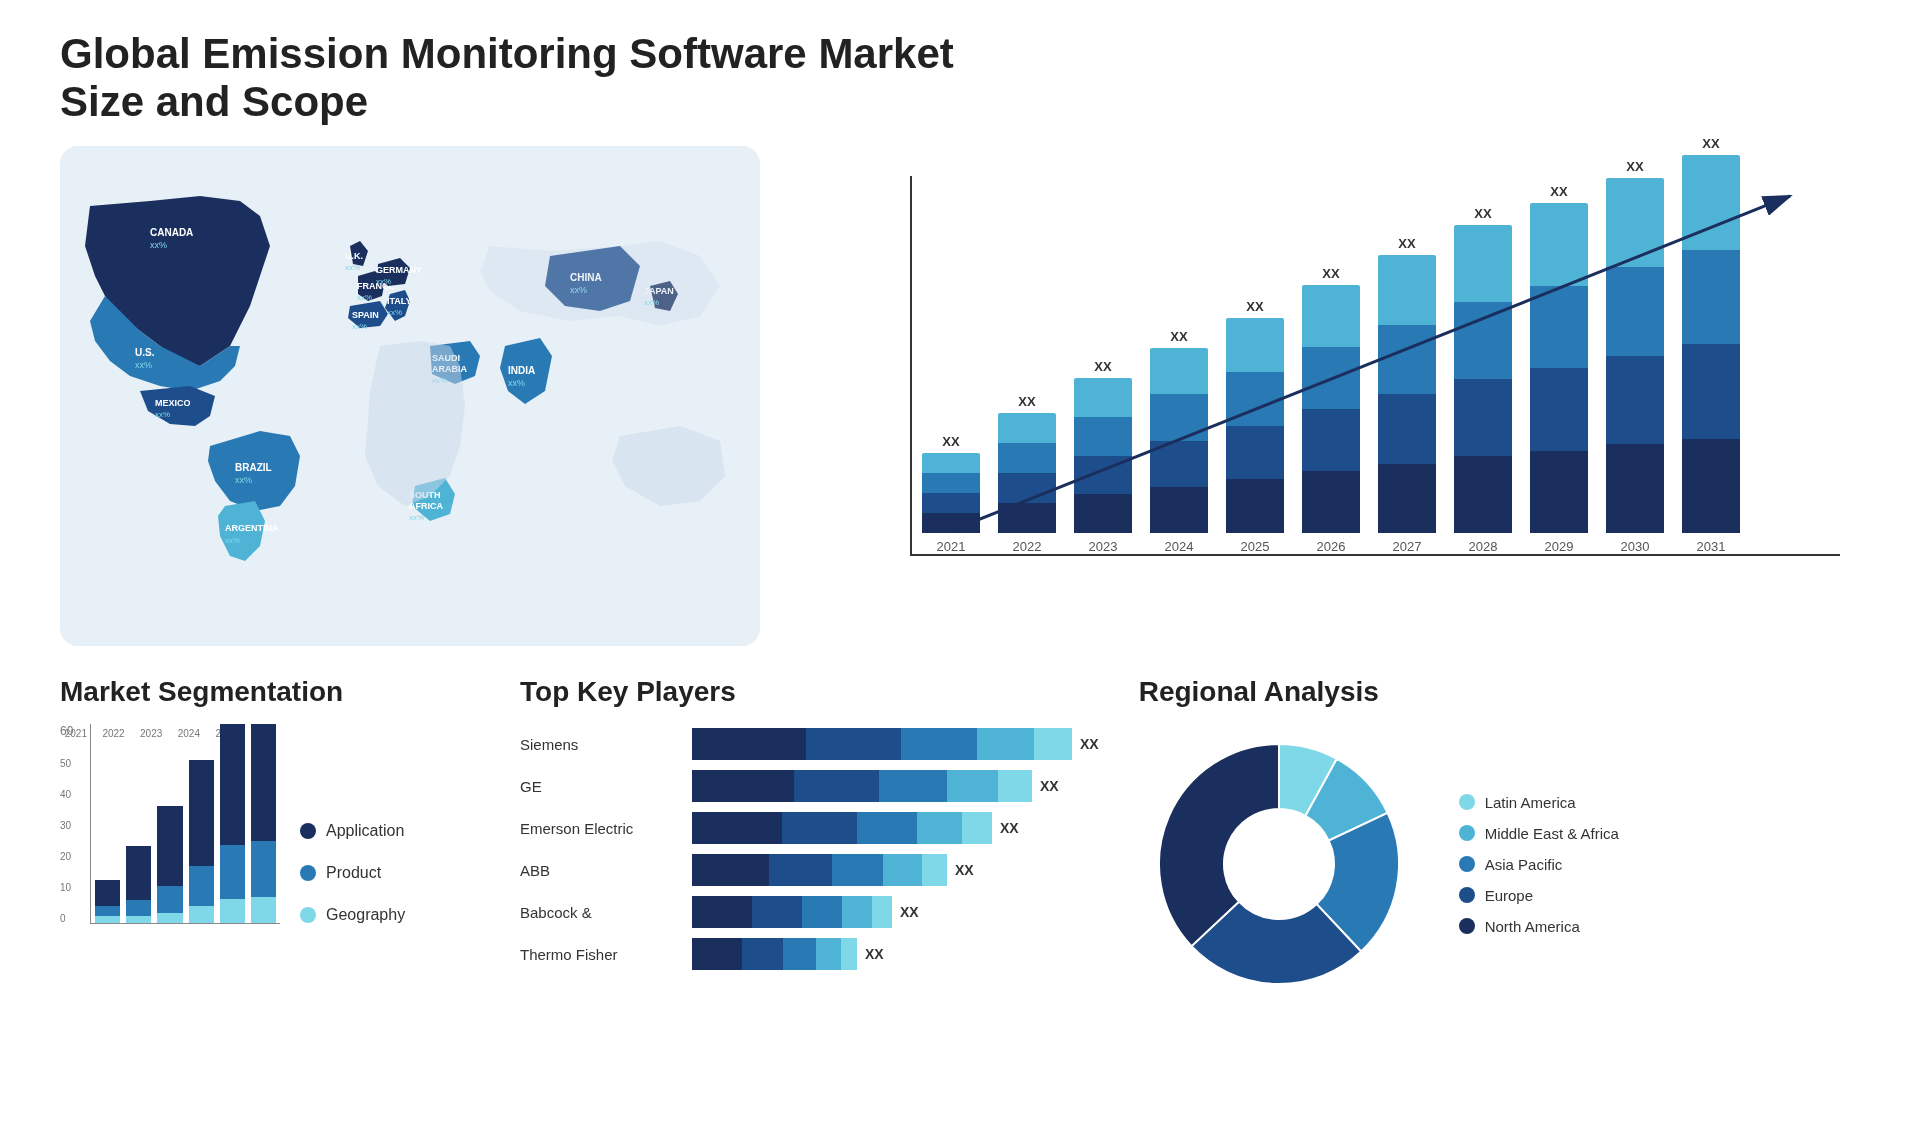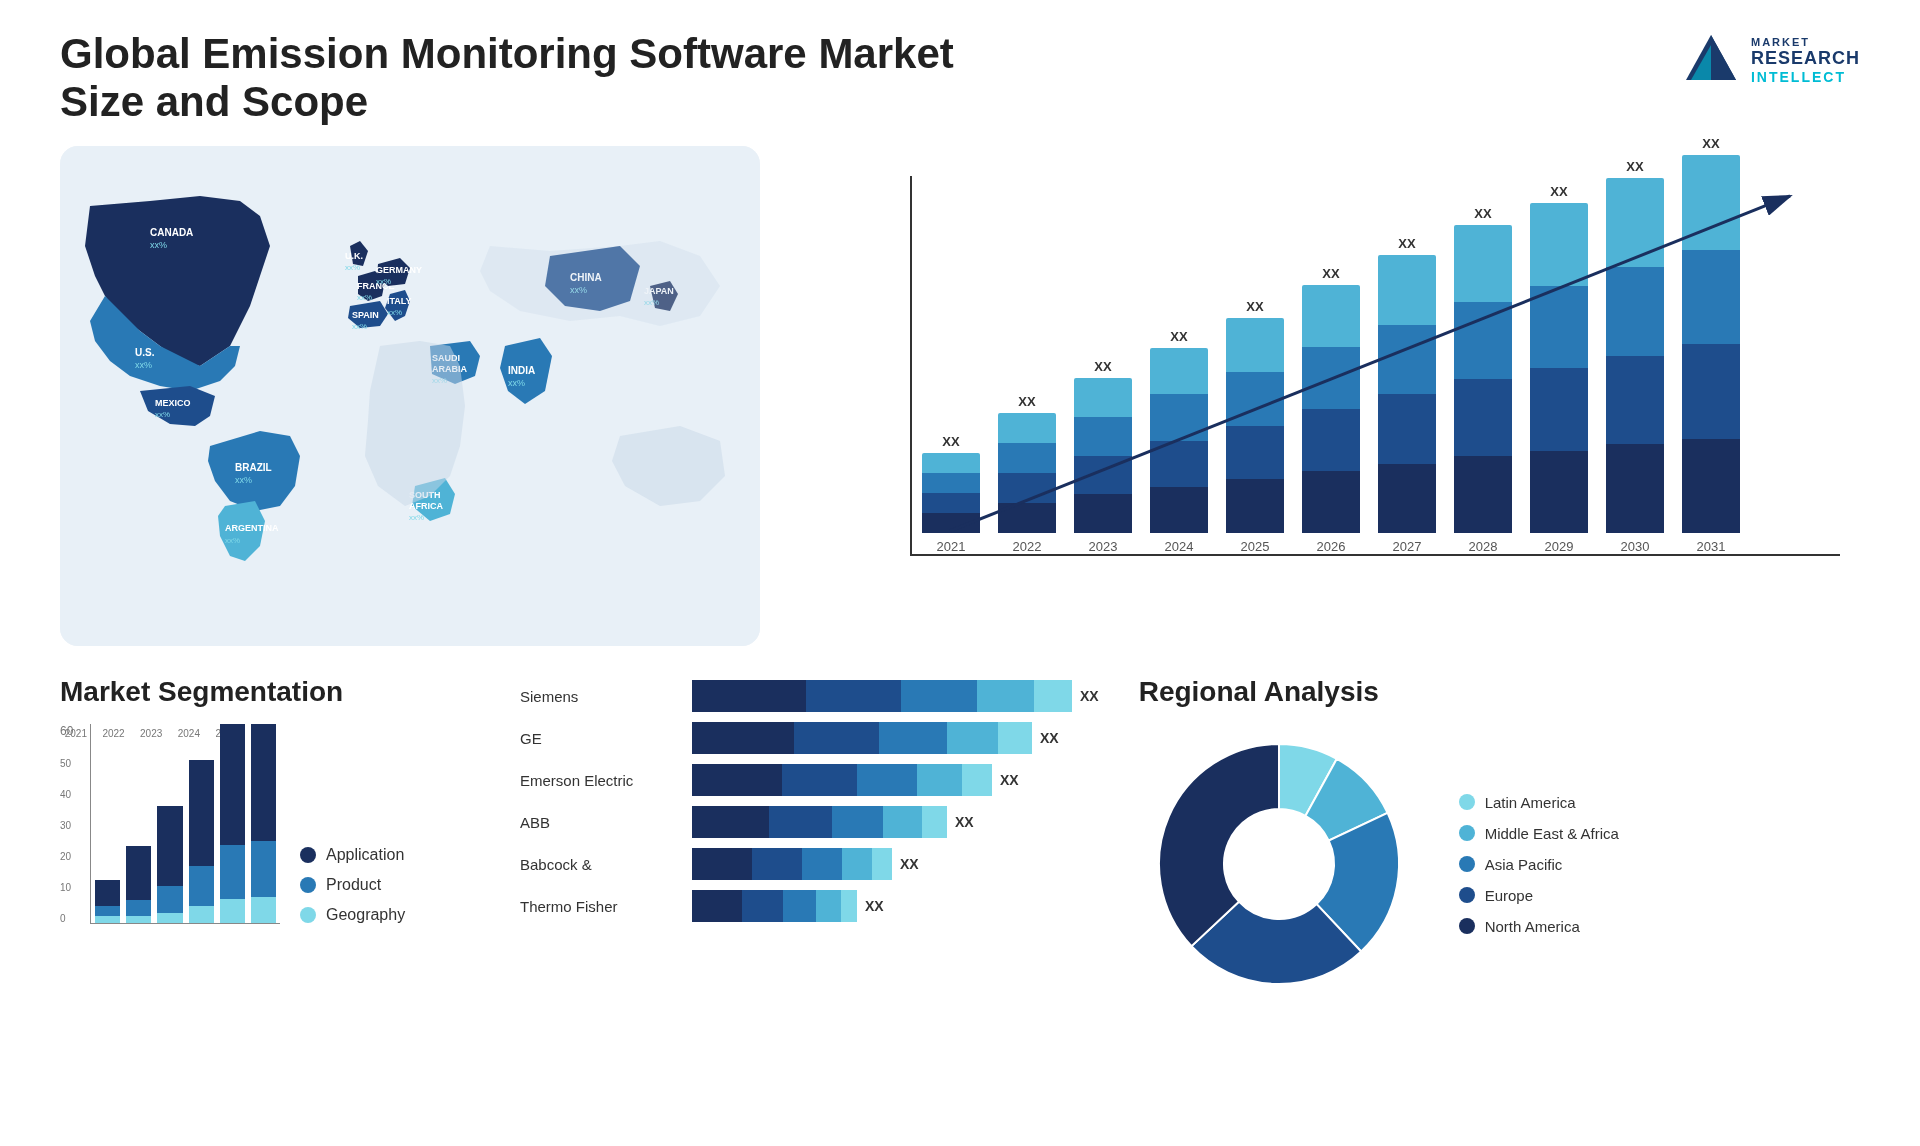--- a/index.html
+++ b/index.html
@@ -146,21 +146,21 @@
 
     .seg-content {
       display: flex;
       align-items: flex-end;
       gap: 20px;
     }
 
     .seg-legend {
       display: flex;
       flex-direction: column;
-      gap: 12px;
+      gap: 24px;
       padding-bottom: 30px;
     }
 
     .legend-item {
       display: flex;
       align-items: center;
       gap: 10px;
       font-size: 16px;
       color: #333;
     }
@@ -254,34 +254,20 @@
       margin-top: 20px;
     }
   </style>
 </head>
 <body>
 
 <div class="page-container">
 
   <div class="header">
     <h1 class="page-title">Global Emission Monitoring Software Market Size and Scope</h1>
-    <div class="logo-area">
-      <div class="logo-box">
-        <svg class="logo-icon" viewBox="0 0 60 60">
-          <polygon points="30,5 55,50 5,50" fill="#1a3a6b"></polygon>
-          <polygon points="30,15 50,50 10,50" fill="#00bcd4" opacity="0.6"></polygon>
-          <polygon points="30,5 55,50 30,50" fill="#1a3a6b"></polygon>
-        </svg>
-        <div class="logo-text-block">
-          <span class="logo-market">MARKET</span>
-          <span class="logo-research">RESEARCH</span>
-          <span class="logo-intellect">INTELLECT</span>
-        </div>
-      </div>
-    </div>
   </div>
 
   <div class="top-section">
 
     <div class="world-map-container">
       <svg class="world-map-svg" viewBox="0 0 700 500" xmlns="http://www.w3.org/2000/svg">
 
         <rect width="700" height="500" fill="#e8f0f7"></rect>
 
         <path d="M30,60 L90,55 L140,50 L180,55 L200,70 L210,100 L200,130 L190,160 L180,180 L170,200 L155,210 L140,220 L120,215 L100,200 L80,185 L60,170 L45,150 L35,130 L25,100 Z" fill="#1a2f5e"></path>
@@ -564,20 +550,21 @@
             </div>
             <div class="legend-item">
               <div class="legend-dot" style="background: rgb(127, 216, 232);"></div>
               <span>Geography</span>
             </div>
           </div>
       </div>
     </div>
 
     <div class="key-players">
+      <h2 class="section-title">Top Key Players</h2>
       <div class="players-list" id="players-list">
 
       <div class="player-row">
             <div class="player-name">Siemens</div>
             <div style="display: flex; align-items: center;">
               <div style="width: 380px; height: 32px; display: flex;">
                 <div style="width: 114px; height: 100%; background: rgb(26, 47, 94);"></div>
                 <div style="width: 95px; height: 100%; background: rgb(30, 77, 140);"></div>
                 <div style="width: 76px; height: 100%; background: rgb(41, 121, 181);"></div>
                 <div style="width: 57px; height: 100%; background: rgb(79, 179, 214);"></div>

